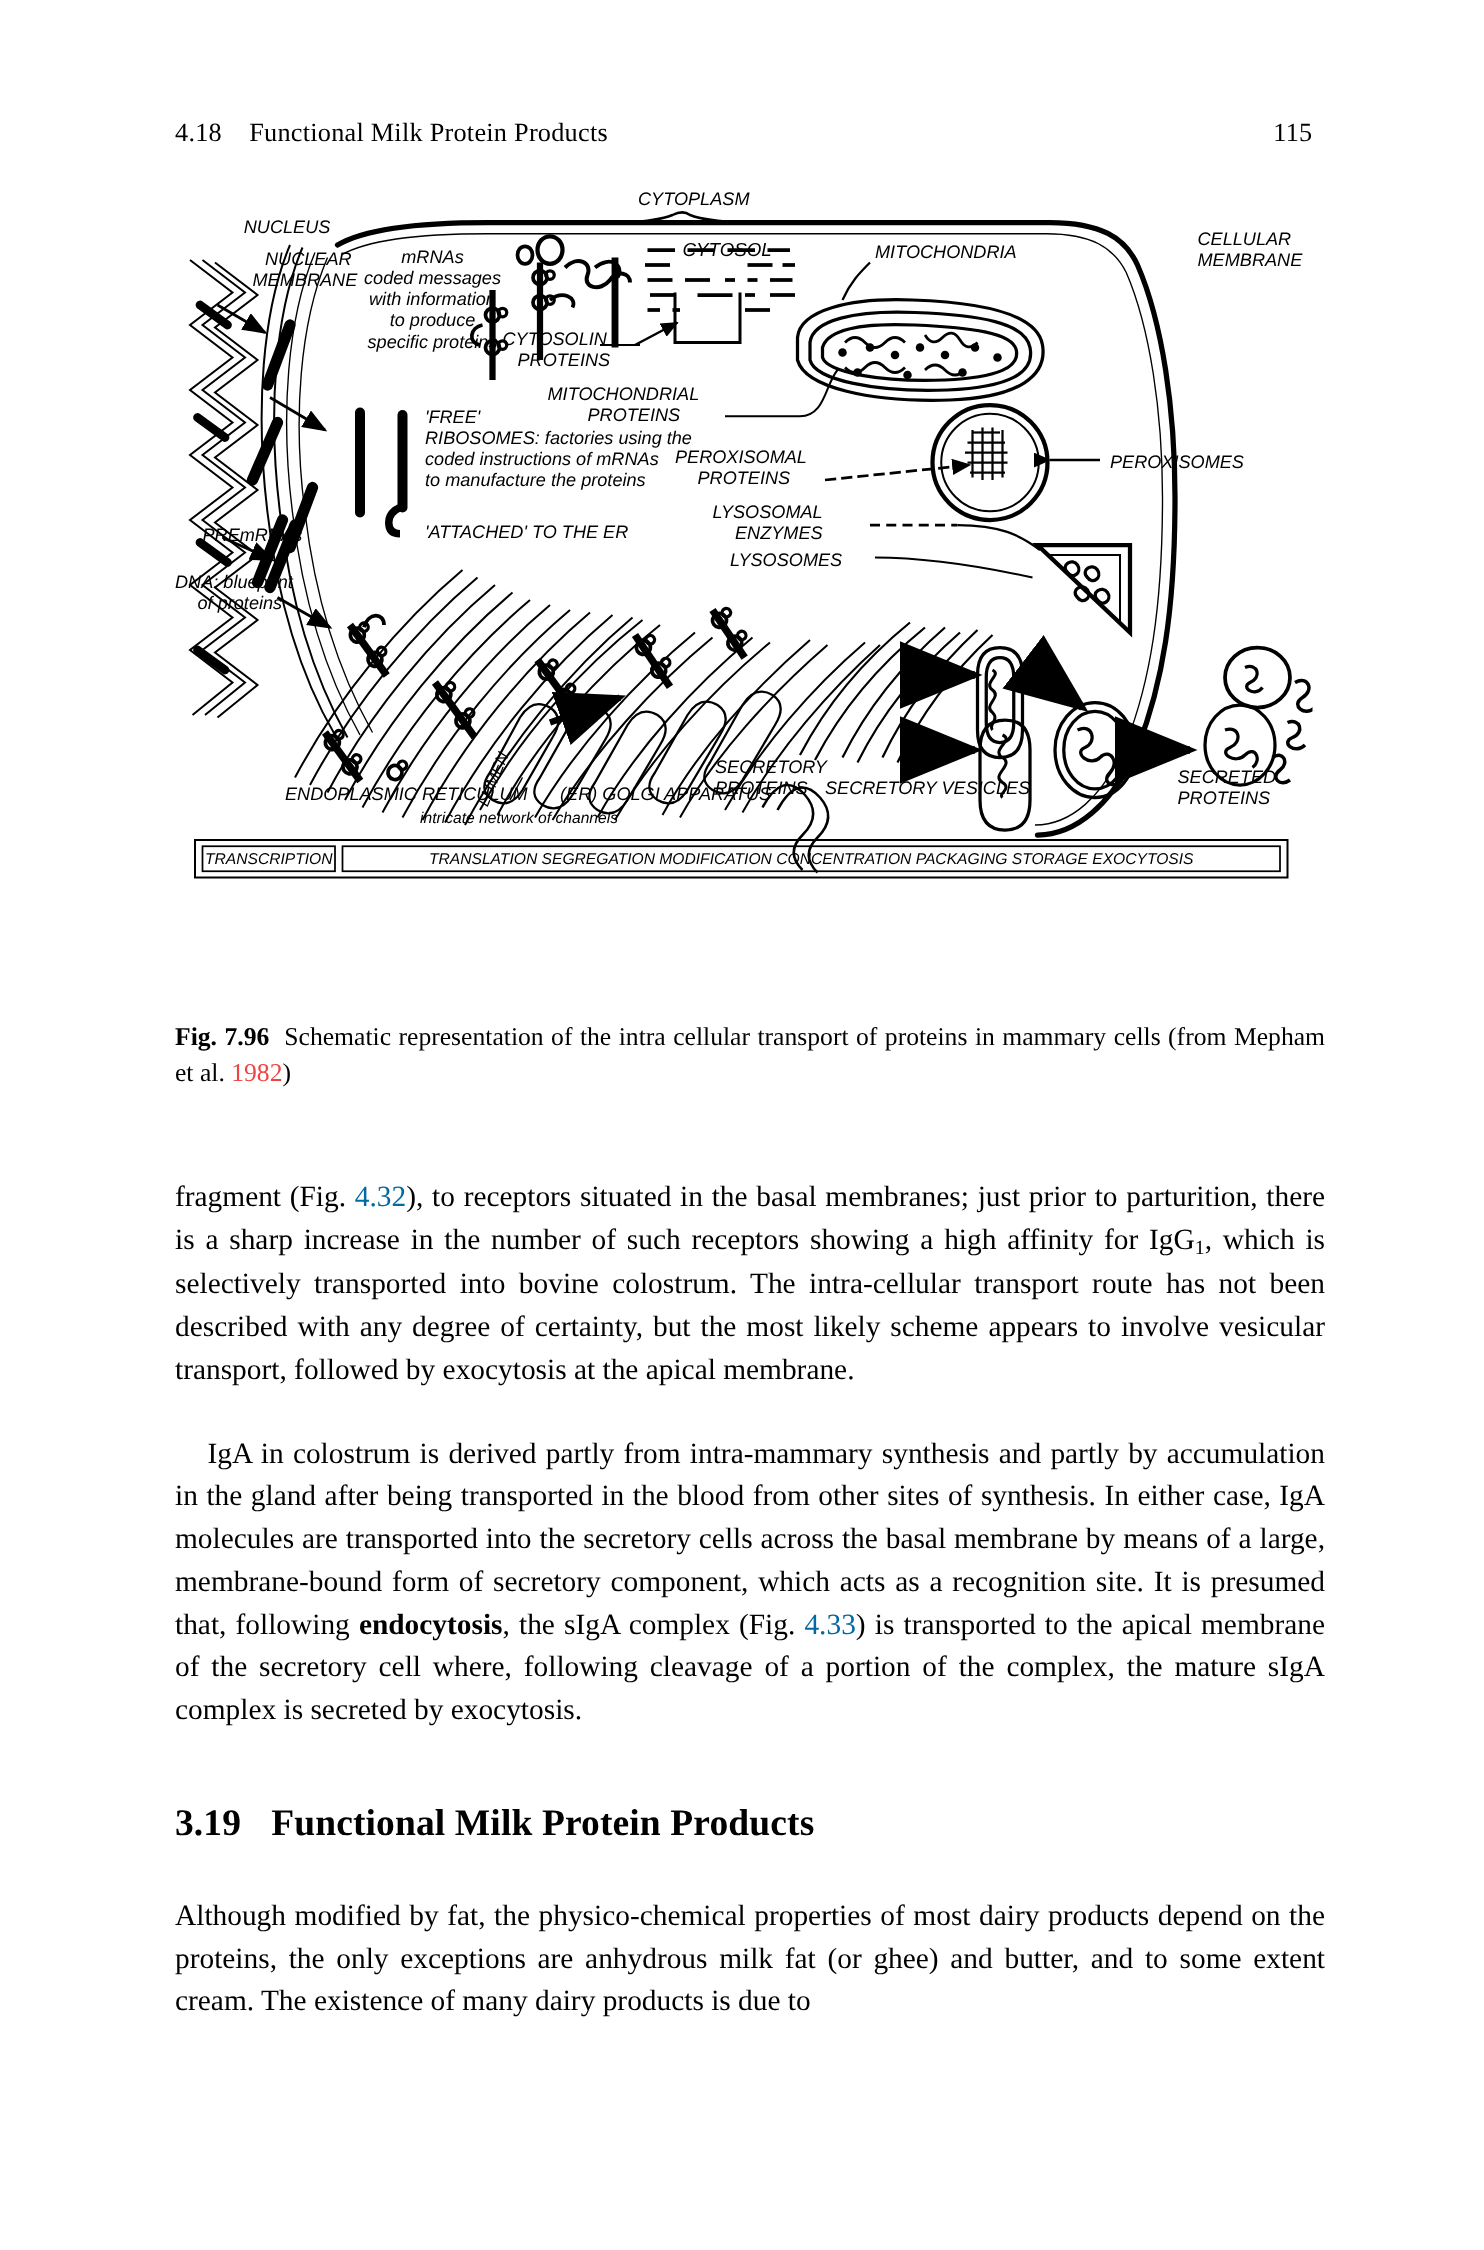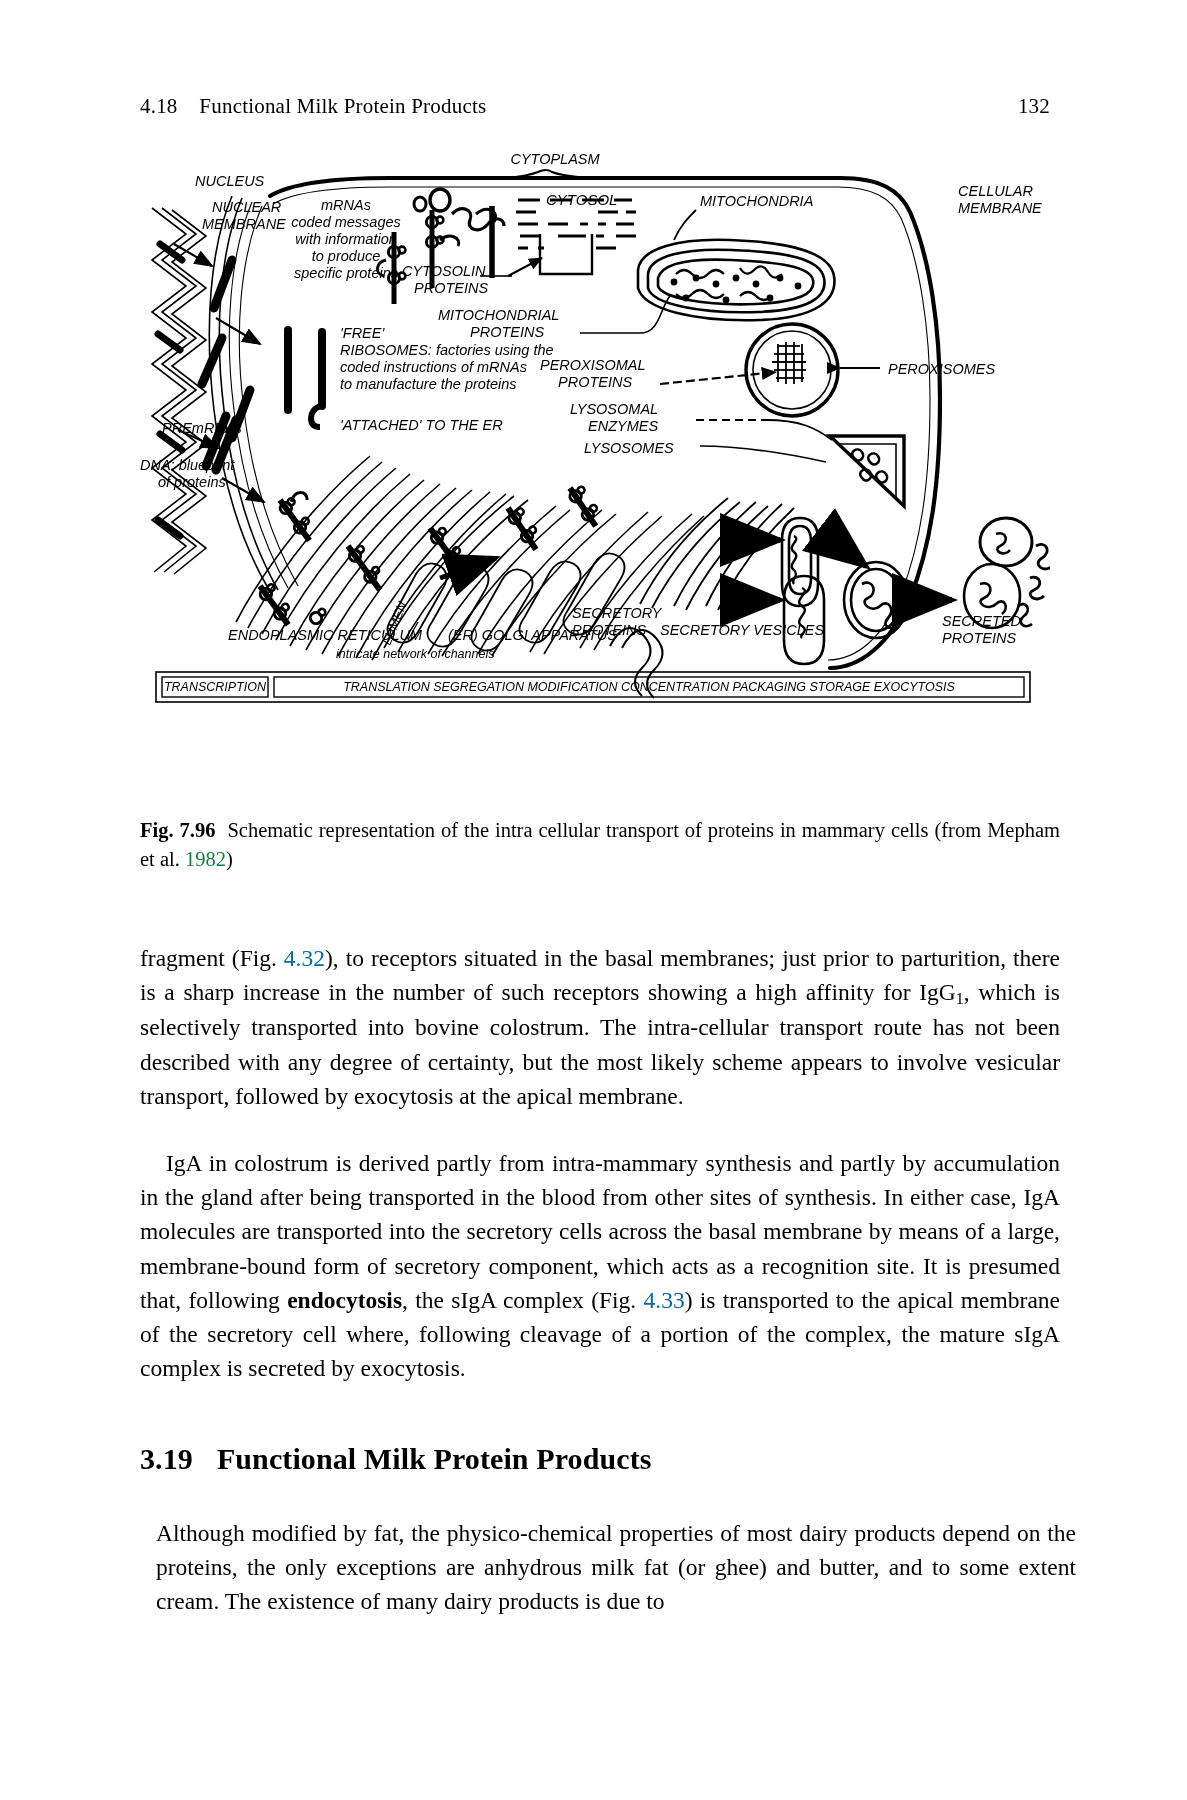--- a/index.html
+++ b/index.html
@@ -60,21 +60,21 @@
     position: absolute;
     left: 140px;
     top: 800px;
     width: 920px;
     font-family: "Liberation Serif", serif;
     font-size: 20.5px;
     line-height: 1.42;
     text-align: justify;
   }
   .fig-caption b { font-weight: bold; }
-  .fig-ref { color: #15803d; }
+  .fig-ref { color: #ef4444; }
 
   
   .body-text {
     position: absolute;
     left: 140px;
     width: 920px;
     font-family: "Liberation Serif", serif;
     font-size: 23.5px;
     line-height: 1.455;
     text-align: justify;
@@ -104,21 +104,21 @@
     fill: #000;
   }
 </style>
 </head>
 <body>
 
 <div class="page">
 
   <div class="running-head">
     <span class="rh-left">4.18    Functional Milk Protein Products</span>
-    <span class="rh-num">132</span>
+    <span class="rh-num">115</span>
   </div>
 
   <div class="figure">
     <div class="fig-canvas">
       <svg width="910" height="560" viewBox="0 0 910 560" xmlns="http://www.w3.org/2000/svg">
         <defs>
           <marker id="ar" markerWidth="9" markerHeight="7" refX="8" refY="3.5" orient="auto">
             <polygon points="0 0, 9 3.5, 0 7" fill="#000"></polygon>
           </marker>
           <marker id="arS" markerWidth="7" markerHeight="6" refX="6.5" refY="3" orient="auto">
@@ -523,17 +523,17 @@
   </div>
 
   <div class="body-text" style="top: 1130px;">
     <p class="indent"><span>IgA in colostrum is derived partly from intra-mammary synthesis and partly by accumulation in the gland after being transported in the blood from other sites of synthesis. In either case, IgA molecules are transported into the secretory cells across the basal membrane by means of a large, membrane-bound form of secretory component, which acts as a recognition site. It is presumed that, following </span><span class="bold">endocytosis</span><span>, the sIgA complex (Fig. </span><span class="link">4.33</span><span>) is transported to the apical membrane of the secretory cell where, following cleavage of a portion of the complex, the mature sIgA complex is secreted by exocytosis.</span></p>
   </div>
 
   <div class="section-head" style="top: 1426px;">
     <span class="num">3.19</span><span>Functional Milk Protein Products</span>
   </div>
 
-  <div class="body-text" style="top: 1500px; margin-left: 16px;">
+  <div class="body-text" style="top: 1500px;">
     <p>Although modified by fat, the physico-chemical properties of most dairy products depend on the proteins, the only exceptions are anhydrous milk fat (or ghee) and butter, and to some extent cream. The existence of many dairy products is due to</p>
   </div>
 
 </div>
 
 </body></html>

